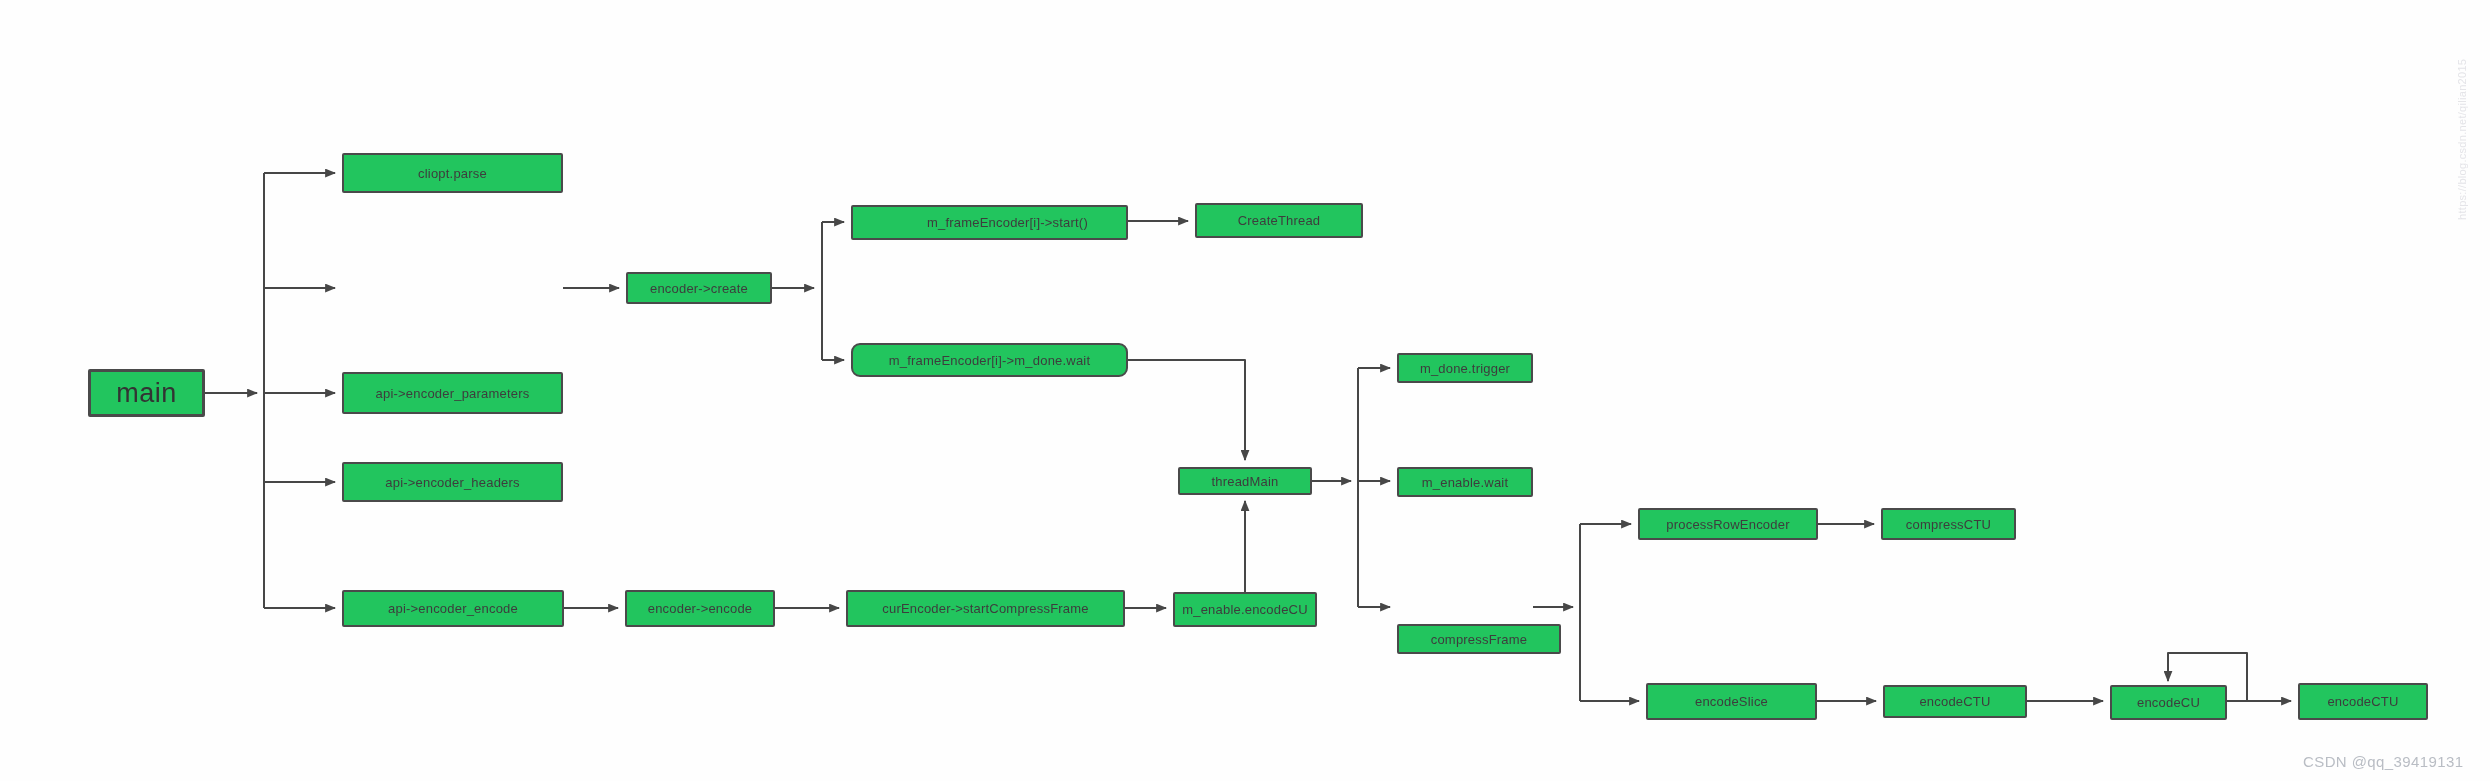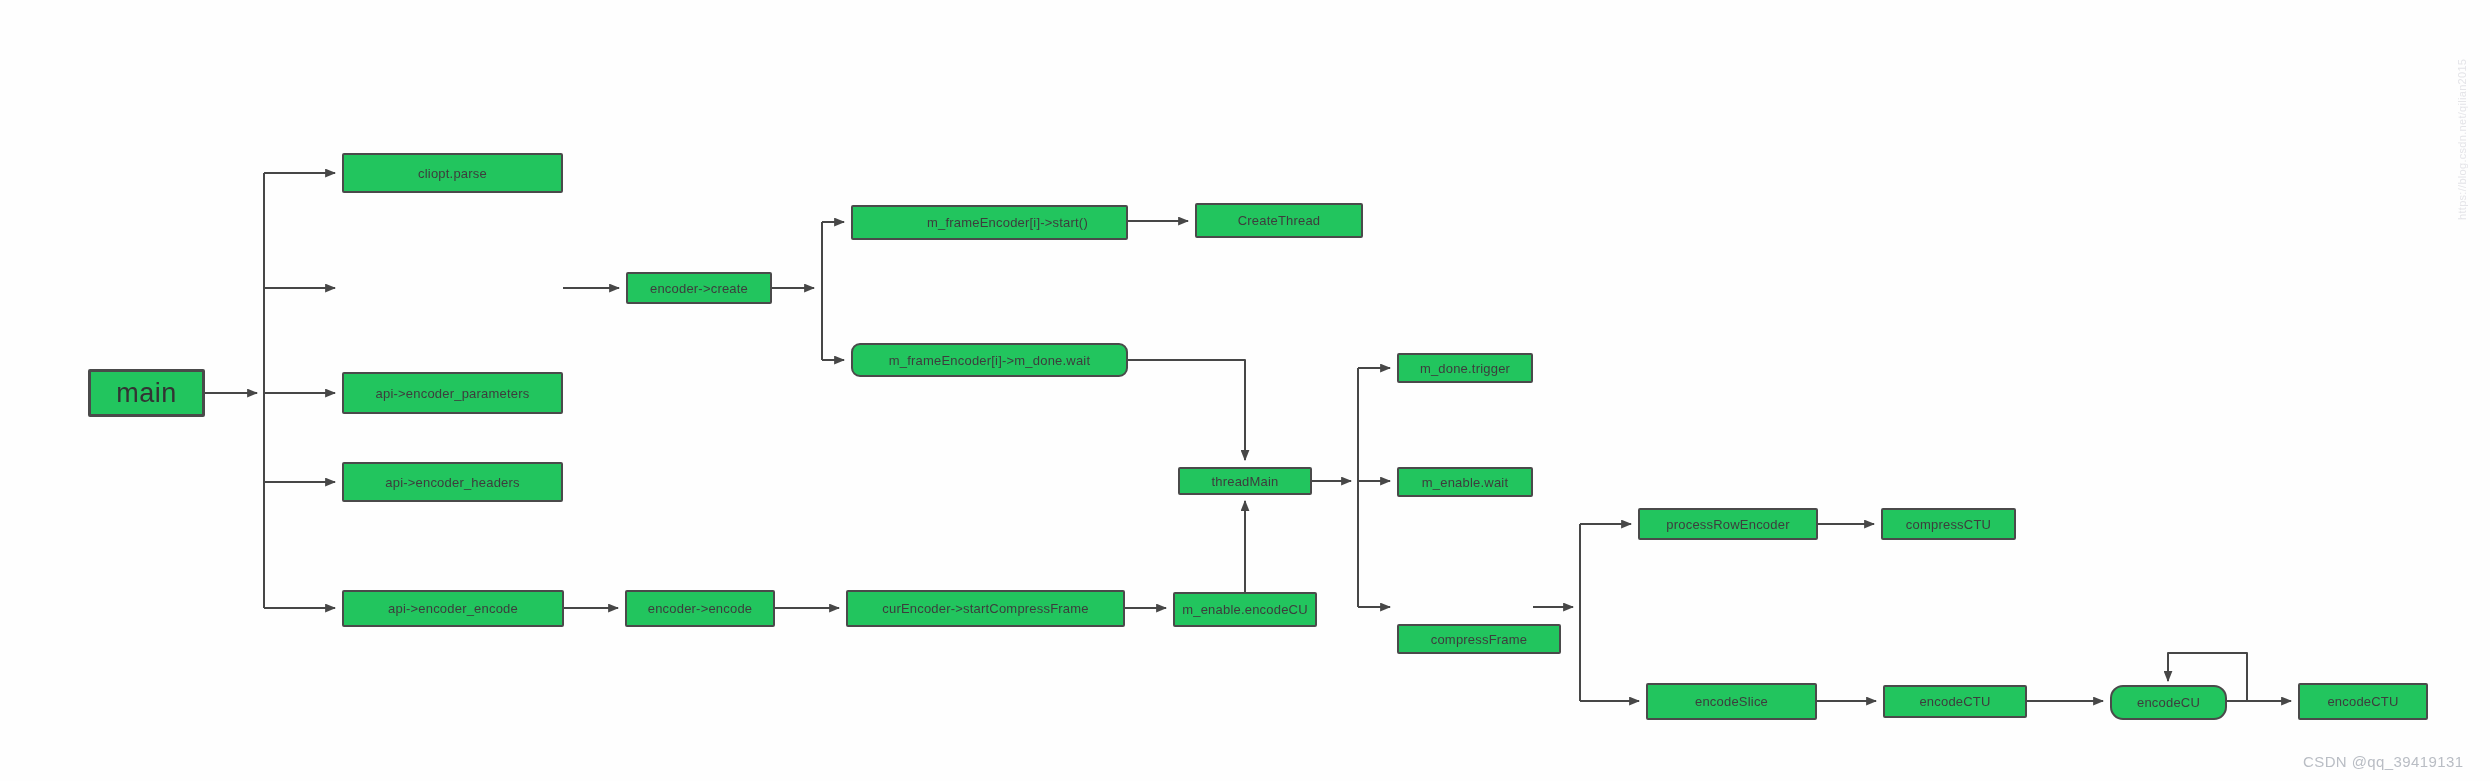--- a/index.html
+++ b/index.html
@@ -135,21 +135,21 @@
   <div class="node" style="left:1397px;top:592px;width:164px;height:30px;margin-top:32px;">compressFrame</div>
 
   <div class="node" style="left:1638px;top:508px;width:180px;height:32px;">processRowEncoder</div>
 
   <div class="node" style="left:1881px;top:508px;width:135px;height:32px;">compressCTU</div>
 
   <div class="node" style="left:1646px;top:683px;width:171px;height:37px;">encodeSlice</div>
 
   <div class="node" style="left:1883px;top:685px;width:144px;height:33px;">encodeCTU</div>
 
-  <div class="node" style="left:2110px;top:685px;width:117px;height:35px;border-radius:13px;">encodeCU</div>
+  <div class="node" style="left:2110px;top:685px;width:117px;height:35px;">encodeCU</div>
 
   <div class="node" style="left:2298px;top:683px;width:130px;height:37px;">encodeCTU</div>
 
   <div class="wm-credit">CSDN @qq_39419131</div>
 
   <div class="wm-side">https://blog.csdn.net/qilian2015</div>
 
 </div>
 
 </body></html>

